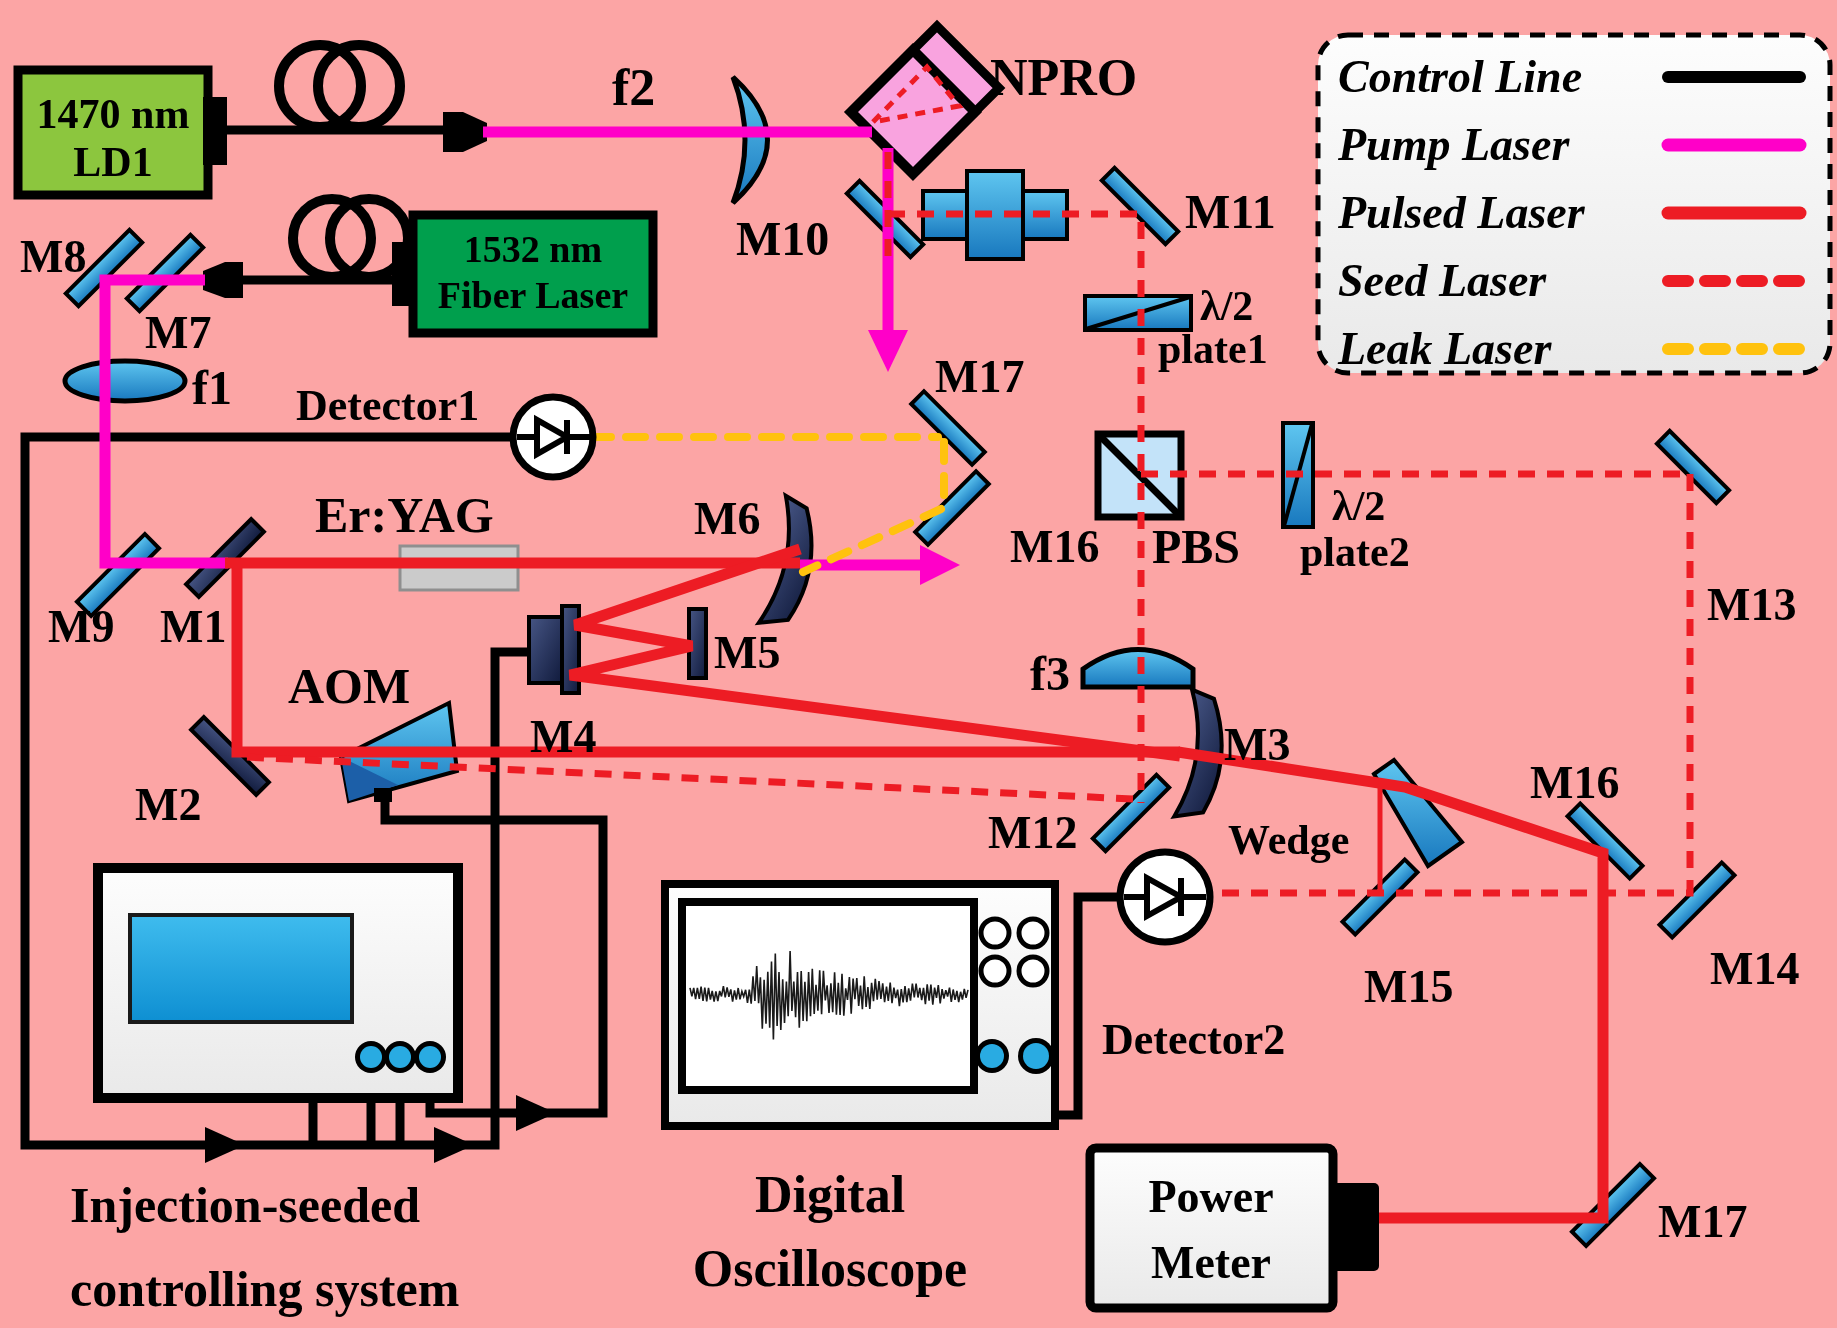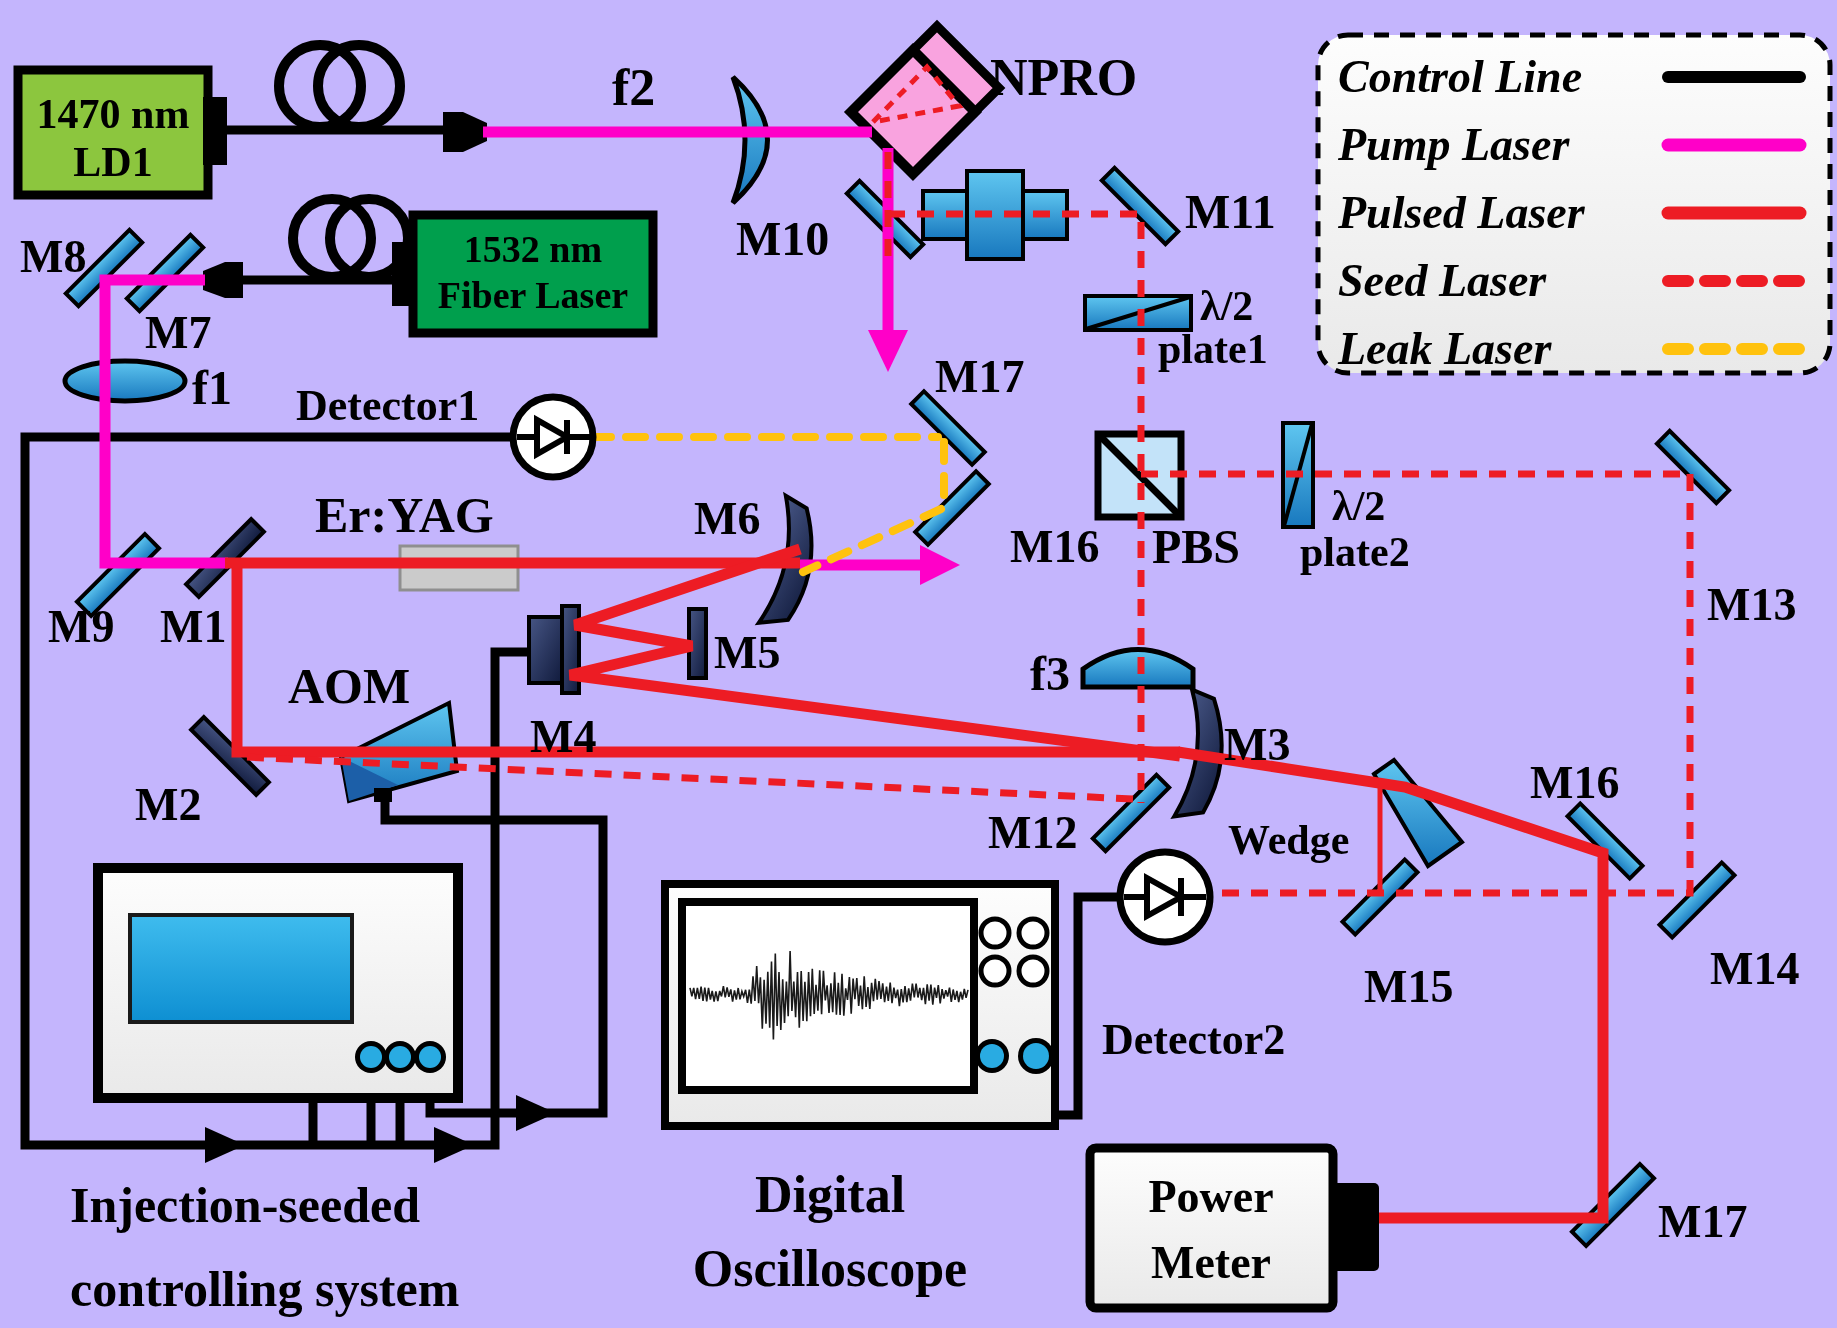--- a/index.html
+++ b/index.html
@@ -1,16 +1,16 @@
 <!DOCTYPE html>
 <html><head>
 <meta charset="utf-8">
 <style>
   html,body{margin:0;padding:0;background:#ffffff;}
-  #stage{position:relative;width:1837px;height:1328px;background:#c4b5fd;overflow:hidden;text-align:center;}
+  #stage{position:relative;width:1837px;height:1328px;background:#fca5a5;overflow:hidden;text-align:center;}
   svg{display:block;}
   .lbl{font-family:"Liberation Serif",serif;font-weight:bold;fill:#000;}
   .it{font-style:italic;}
   .pump{stroke:#FF00C8;stroke-width:11;fill:none;}
   .pulse{stroke:#ED1C24;stroke-width:11;fill:none;}
   .pulse-thin{stroke:#ED1C24;stroke-width:5;fill:none;}
   .seed{stroke:#ED1C24;stroke-width:7;fill:none;stroke-dasharray:17 12;}
   .seed-thin{stroke:#ED1C24;stroke-width:5;fill:none;stroke-dasharray:10 8;}
   .leak{stroke:#FFC20E;stroke-width:8;fill:none;stroke-dasharray:19 15;stroke-linecap:round;}
   .ctrl{stroke:#000;stroke-width:9;fill:none;}

